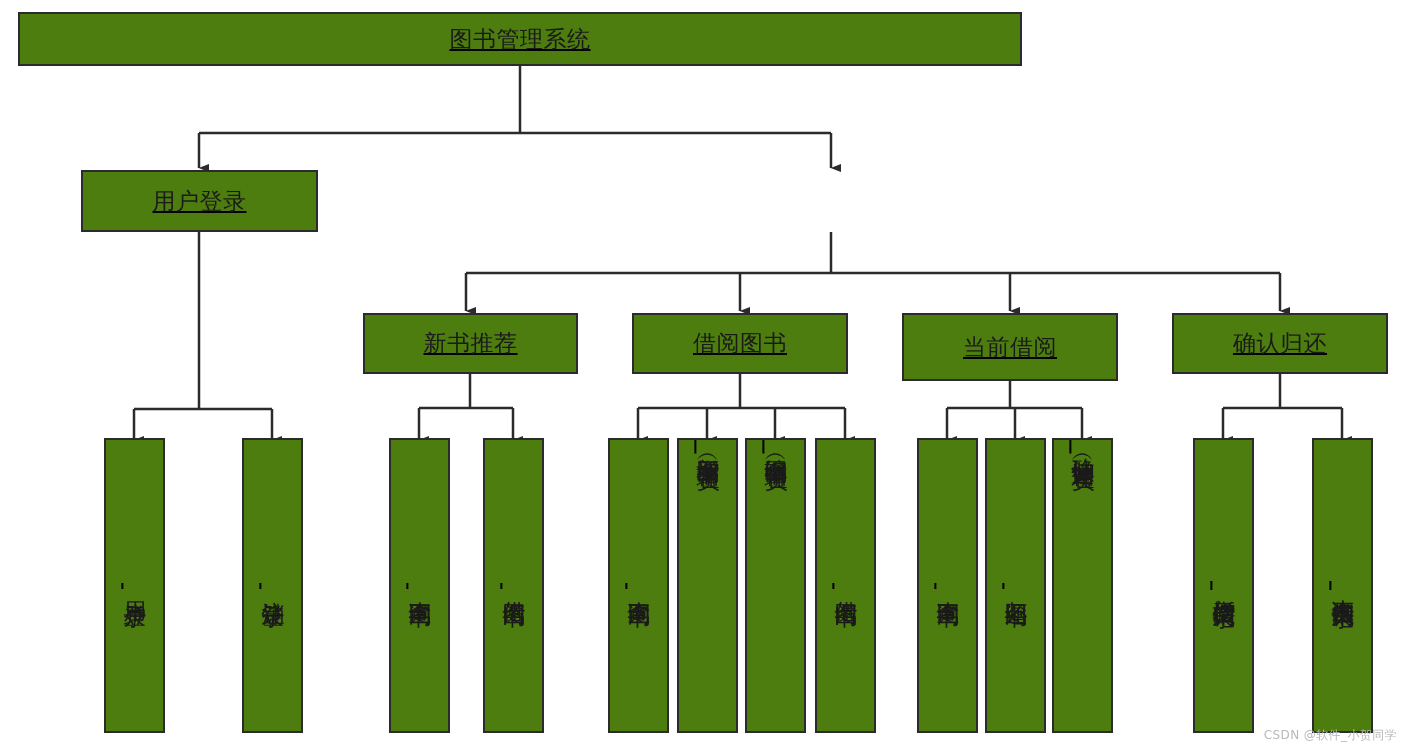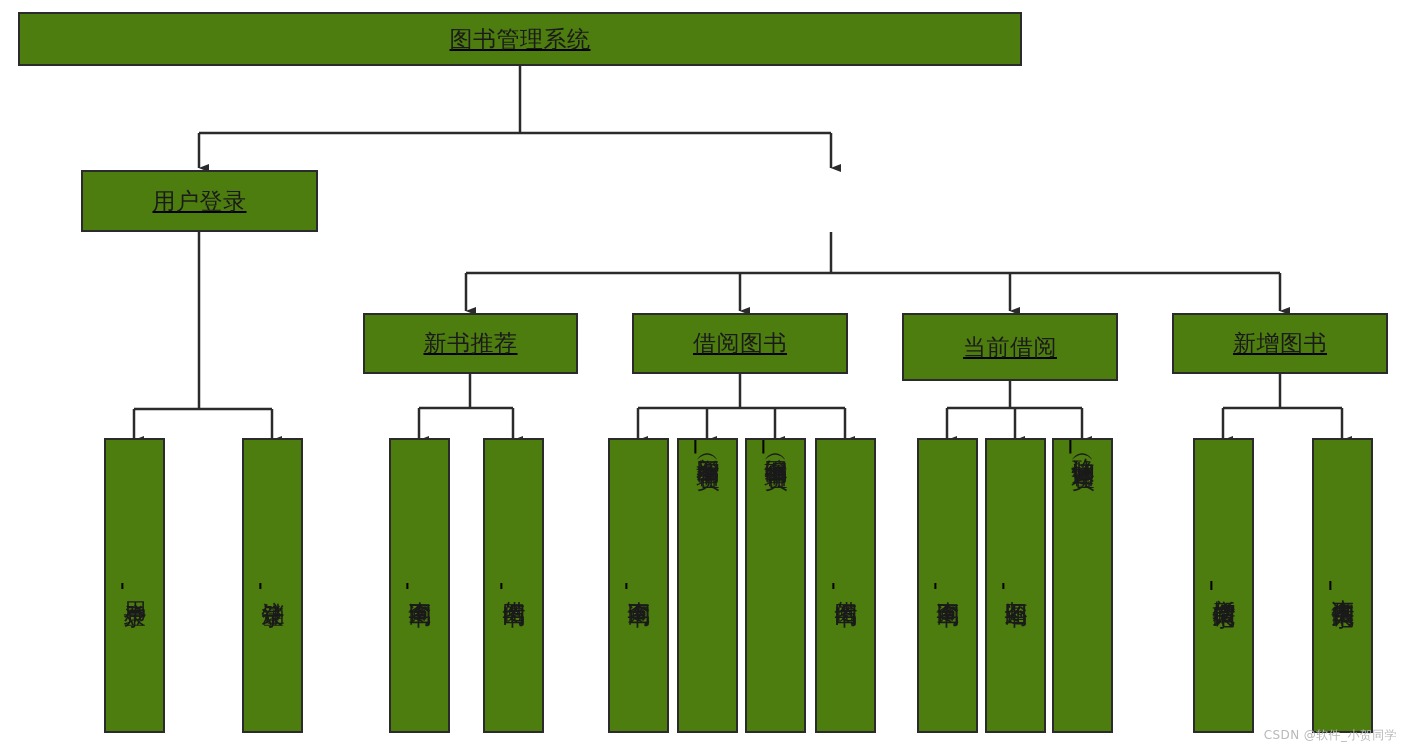--- a/index.html
+++ b/index.html
@@ -145,21 +145,21 @@
   <div class="node horiz" style="left:363px; top:313px; width:215px; height:61px;">
     <span class="label">新书推荐</span>
   </div>
   <div class="node horiz" style="left:632px; top:313px; width:216px; height:61px;">
     <span class="label">借阅图书</span>
   </div>
   <div class="node horiz" style="left:902px; top:313px; width:216px; height:68px;">
     <span class="label">当前借阅</span>
   </div>
   <div class="node horiz" style="left:1172px; top:313px; width:216px; height:61px;">
-    <span class="label">新增图书</span>
+    <span class="label">确认归还</span>
   </div>
 
   <div class="node vert centered" style="left:104px; top:438px; width:61px; height:295px;">
     <span class="label">用户登录</span>
   </div>
   <div class="node vert centered" style="left:242px; top:438px; width:61px; height:295px;">
     <span class="label">注销登录</span>
   </div>
 
   <div class="node vert centered" style="left:389px; top:438px; width:61px; height:295px;">

